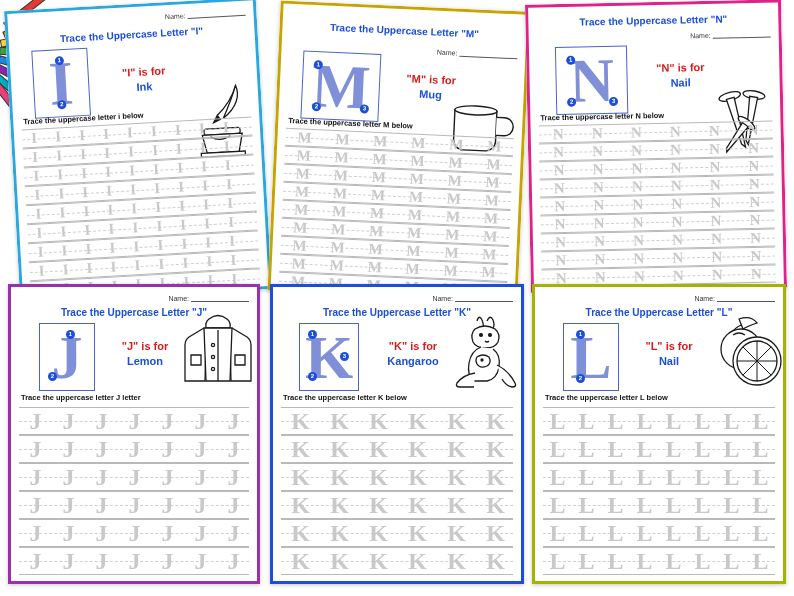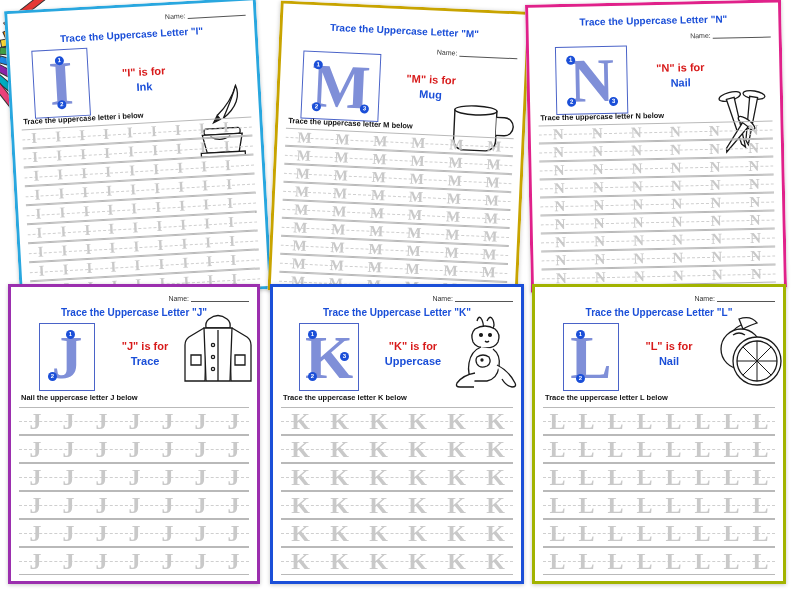--- a/index.html
+++ b/index.html
@@ -577,41 +577,41 @@
       <div class="title" style="top:20px; color:#1b4fd8;">Trace the Uppercase Letter "J"</div>
 
       <div class="guidebox" style="left:28px; top:36px; width:56px; height:68px;">
         <div class="guide-letter" style="font-size:62px;">J</div>
         <div class="dot" style="left:26px; top:6px;">1</div>
         <div class="dot" style="left:8px; top:48px;">2</div>
       </div>
 
       <div class="isfor" style="left:92px; top:52px; width:84px;">
         <span style="color:#d81b1b;">"J" is for</span>
-        <span class="word" style="color:#1b4fd8;">Trace</span>
+        <span class="word" style="color:#1b4fd8;">Lemon</span>
       </div>
 
       <div class="illus" style="left:168px; top:24px;">
         <svg width="78" height="78" viewBox="0 0 78 78">
           <g fill="#fff" stroke="#1a1a1a" stroke-width="1.3">
             <path d="M30 8 q9 -7 18 0 q4 3 3 9 h-24 q-1 -6 3 -9Z"></path>
             <path d="M25 17 L10 26 q-4 3 -4 8 L6 70 h20 l1 -38"></path>
             <path d="M53 17 L68 26 q4 3 4 8 L72 70 h-20 l-1 -38"></path>
             <path d="M25 17 h28 l-2 53 h-24 Z"></path>
             <line x1="39" y1="19" x2="39" y2="70"></line>
             <path d="M12 44 h10 v10 h-10Z"></path>
             <path d="M56 44 h10 v10 h-10Z"></path>
             <circle cx="34" cy="34" r="1.6"></circle>
             <circle cx="34" cy="46" r="1.6"></circle>
             <circle cx="34" cy="58" r="1.6"></circle>
           </g>
         </svg>
       </div>
 
-      <div class="instr" style="top:106px;">Nail the uppercase letter J below</div>
+      <div class="instr" style="top:106px;">Trace the uppercase letter J letter</div>
 
       <div class="rows" style="top:120px; padding:0 8px;">
         <div class="prow" style="height:28px;">
             <span class="ghost" style="font-size:24px; width:33px;">J</span>
             <span class="ghost" style="font-size:24px; width:33px;">J</span>
             <span class="ghost" style="font-size:24px; width:33px;">J</span>
             <span class="ghost" style="font-size:24px; width:33px;">J</span>
             <span class="ghost" style="font-size:24px; width:33px;">J</span>
             <span class="ghost" style="font-size:24px; width:33px;">J</span>
             <span class="ghost" style="font-size:24px; width:33px;">J</span>
@@ -674,21 +674,21 @@
 
       <div class="guidebox" style="left:26px; top:36px; width:60px; height:68px;">
         <div class="guide-letter" style="font-size:62px;">K</div>
         <div class="dot" style="left:8px; top:6px;">1</div>
         <div class="dot" style="left:8px; top:48px;">2</div>
         <div class="dot" style="left:40px; top:28px;">3</div>
       </div>
 
       <div class="isfor" style="left:92px; top:52px; width:96px;">
         <span style="color:#d81b1b;">"K" is for</span>
-        <span class="word" style="color:#1b4fd8;">Uppercase</span>
+        <span class="word" style="color:#1b4fd8;">Kangaroo</span>
       </div>
 
       <div class="illus" style="left:178px; top:26px;">
         <svg width="74" height="76" viewBox="0 0 74 76">
           <g fill="#fff" stroke="#1a1a1a" stroke-width="1.3">
             <path d="M26 8 q2 -7 5 -1 q2 5 1 8"></path>
             <path d="M36 8 q3 -7 6 -1 q2 5 0 8"></path>
             <path d="M24 16 q10 -6 20 0 q6 5 3 13 q-3 6 -12 6 q-10 0 -13 -6 q-3 -8 2 -13Z"></path>
             <circle cx="30" cy="22" r="1.4" fill="#1a1a1a"></circle>
             <circle cx="39" cy="22" r="1.4" fill="#1a1a1a"></circle>

